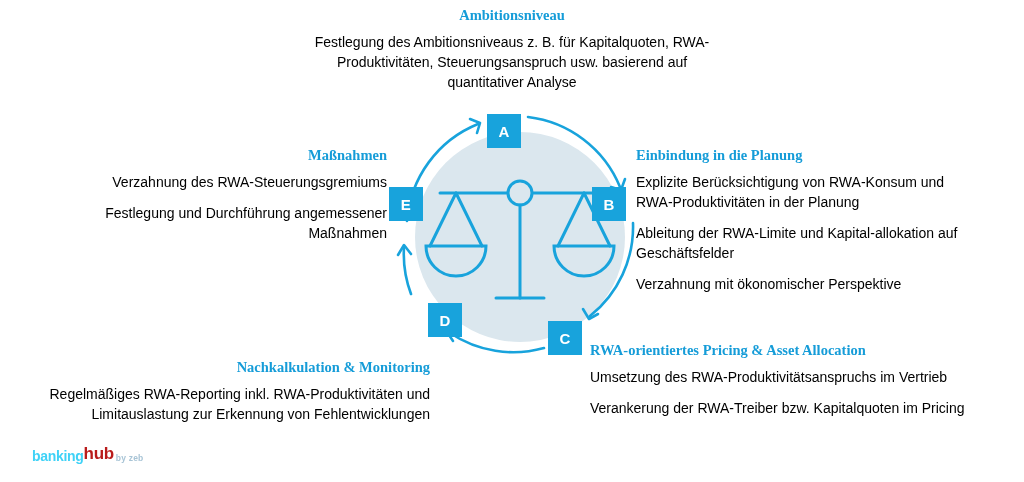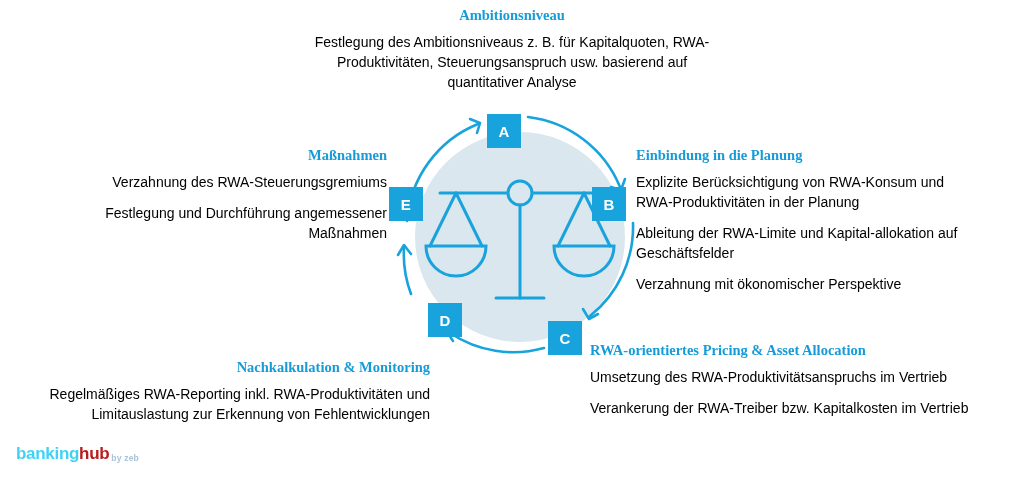--- a/index.html
+++ b/index.html
@@ -89,24 +89,25 @@
   
   #logo {
     position: absolute;
     left: 16px;
     top: 444px;
     display: flex;
     align-items: flex-end;
     user-select: none;
   }
   #logo .lg-banking {
-    font-size: 17px;
+    font-size: 14px;
     font-weight: bold;
     color: #3fd2f7;
     letter-spacing: -0.3px;
+    margin-left: 16px;
   }
   #logo .lg-hub {
     font-size: 17px;
     font-weight: bold;
     color: #b91c1c;
     letter-spacing: -0.3px;
   }
   #logo .lg-byzeb {
     font-size: 8.5px;
     font-weight: bold;
@@ -177,21 +178,21 @@
   <div class="block align-left" id="block-B">
     <h3>Einbindung in die Planung</h3>
     <p>Explizite Berücksichtigung von RWA-Konsum und RWA-Produktivitäten in der Planung</p>
     <p>Ableitung der RWA-Limite und Kapital-allokation auf Geschäftsfelder</p>
     <p>Verzahnung mit ökonomischer Perspektive</p>
   </div>
 
   <div class="block align-left" id="block-C">
     <h3>RWA-orientiertes Pricing &amp; Asset Allocation</h3>
     <p>Umsetzung des RWA-Produktivitätsanspruchs im Vertrieb</p>
-    <p>Verankerung der RWA-Treiber bzw. Kapitalkosten im Vertrieb</p>
+    <p>Verankerung der RWA-Treiber bzw. Kapitalquoten im Pricing</p>
   </div>
 
   <div class="block align-right" id="block-D">
     <h3>Nachkalkulation &amp; Monitoring</h3>
     <p>Regelmäßiges RWA-Reporting inkl. RWA-Produktivitäten und Limitauslastung zur Erkennung von Fehlentwicklungen</p>
   </div>
 
   <div class="block align-right" id="block-E">
     <h3>Maßnahmen</h3>
     <p>Verzahnung des RWA-Steuerungsgremiums</p>

